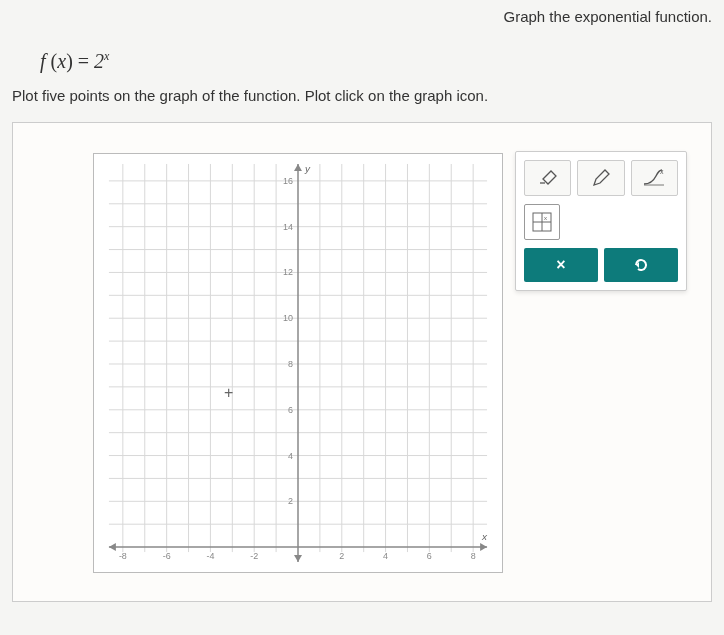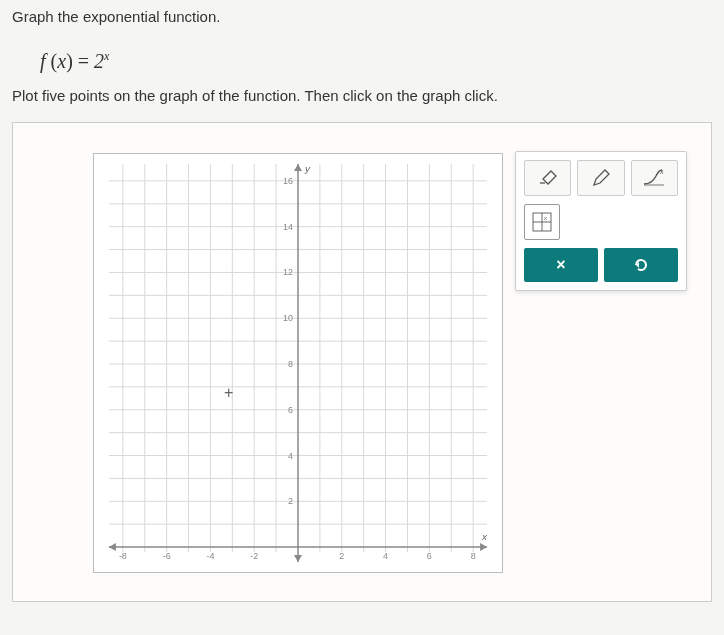--- a/index.html
+++ b/index.html
@@ -4,21 +4,21 @@
 <style>
   * { box-sizing: border-box; margin: 0; padding: 0; }
   body {
     font-family: Arial, sans-serif;
     background: #f5f5f3;
     width: 724px;
     height: 635px;
     padding: 8px 12px;
     color: #333;
   }
-  .question-text { font-size: 15px; margin-bottom: 12px; }
+  .question-text { font-size: 15px; margin-bottom: 12px; text-align: right; }
   .equation { font-family: 'Times New Roman', serif; font-style: italic; font-size: 20px; margin: 24px 0 14px 28px; }
   .equation .fn { font-style: italic; }
   .equation .paren { font-style: normal; }
   .equation .sup { font-size: 12px; vertical-align: super; }
   .instruction { font-size: 15px; margin-bottom: 18px; }
   .work-area {
     border: 1px solid #ccc;
     background: #fdfcfa;
     padding: 20px;
     height: 480px;
@@ -90,21 +90,21 @@
 </style>
 </head>
 <body>
 
 <div class="question-text">Graph the exponential function.</div>
 
 <div class="equation">
   <span class="fn">f</span><span class="paren"> (</span><span class="fn">x</span><span class="paren">) = </span>2<span class="sup fn">x</span>
 </div>
 
-<div class="instruction">Plot five points on the graph of the function. Then click on the graph click.</div>
+<div class="instruction">Plot five points on the graph of the function. Plot click on the graph icon.</div>
 
 <div class="work-area">
 
   <div class="graph-panel">
     <svg class="graph-svg" viewBox="0 0 410 420">
 
       <g>
         <line class="grid-line" x1="29" y1="10" x2="29" y2="400"></line>
         <line class="grid-line" x1="51" y1="10" x2="51" y2="400"></line>
         <line class="grid-line" x1="73" y1="10" x2="73" y2="400"></line>

